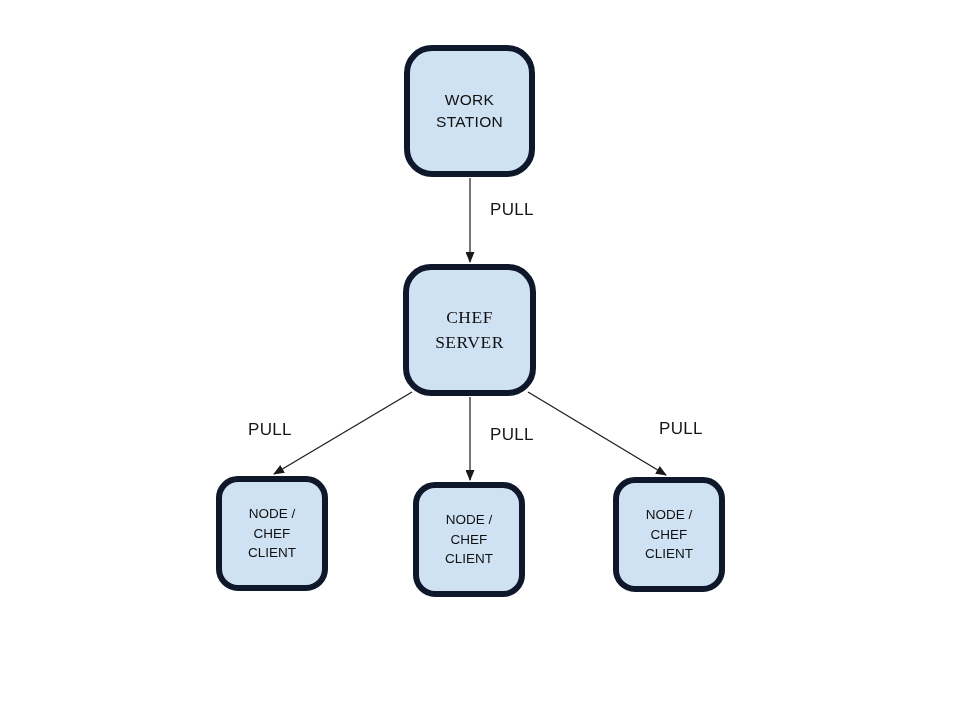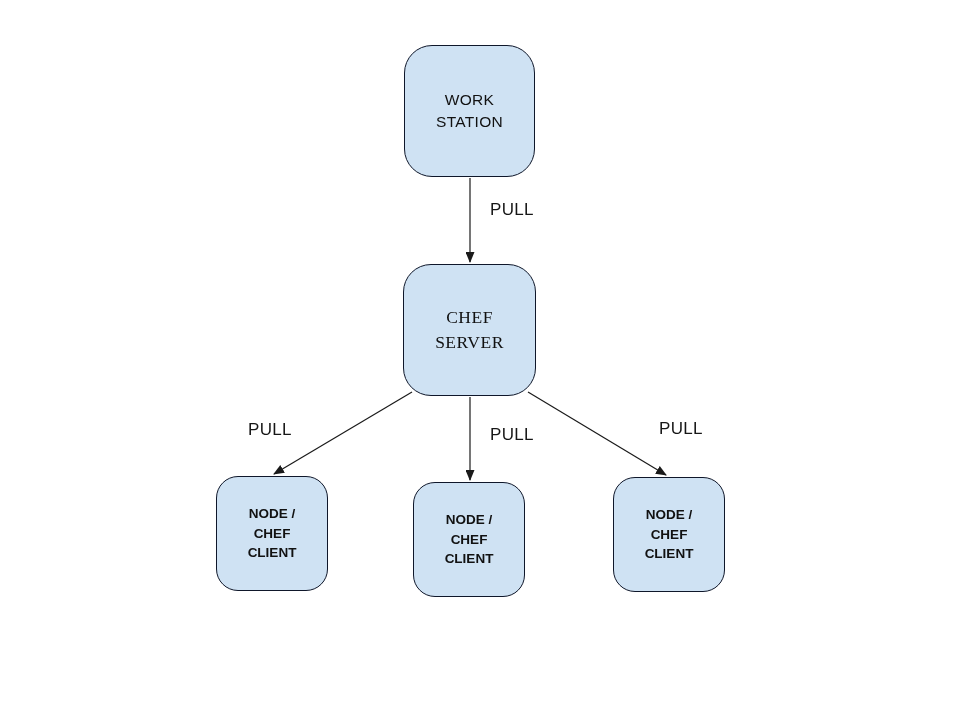--- a/index.html
+++ b/index.html
@@ -11,21 +11,21 @@
     position: relative;
     width: 960px;
     height: 720px;
     background: #ffffff;
     font-family: "Liberation Sans", sans-serif;
     overflow: hidden;
   }
   .box {
     position: absolute;
     background: #cfe2f3;
-    border: 1px solid #0f172a;
+    border: 6px solid #0f172a;
     display: flex;
     align-items: center;
     justify-content: center;
     text-align: center;
     color: #111111;
     white-space: pre-line;
     box-sizing: border-box;
   }
   .box-large {
     width: 131px;
@@ -34,21 +34,20 @@
     font-size: 15.5px;
     line-height: 1.45;
     letter-spacing: 0.3px;
   }
   .box-node {
     width: 112px;
     height: 115px;
     border-radius: 22px;
     font-size: 13.5px;
     line-height: 1.45;
-    font-weight: bold;
   }
   #workstation { left: 404px; top: 45px; }
   #chef-server {
     left: 403px; top: 264px;
     width: 133px;
     font-family: "Liberation Serif", serif;
     font-size: 17.5px;
     letter-spacing: 0.5px;
   }
   #node-left   { left: 216px; top: 476px; }

